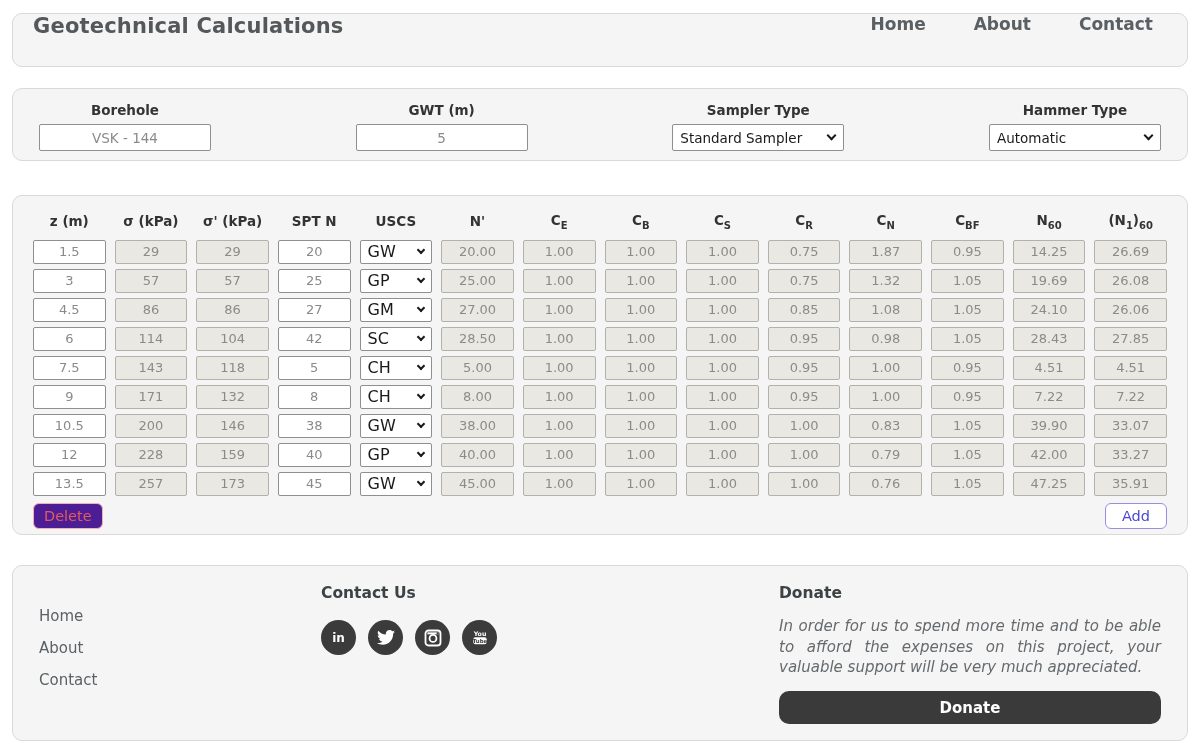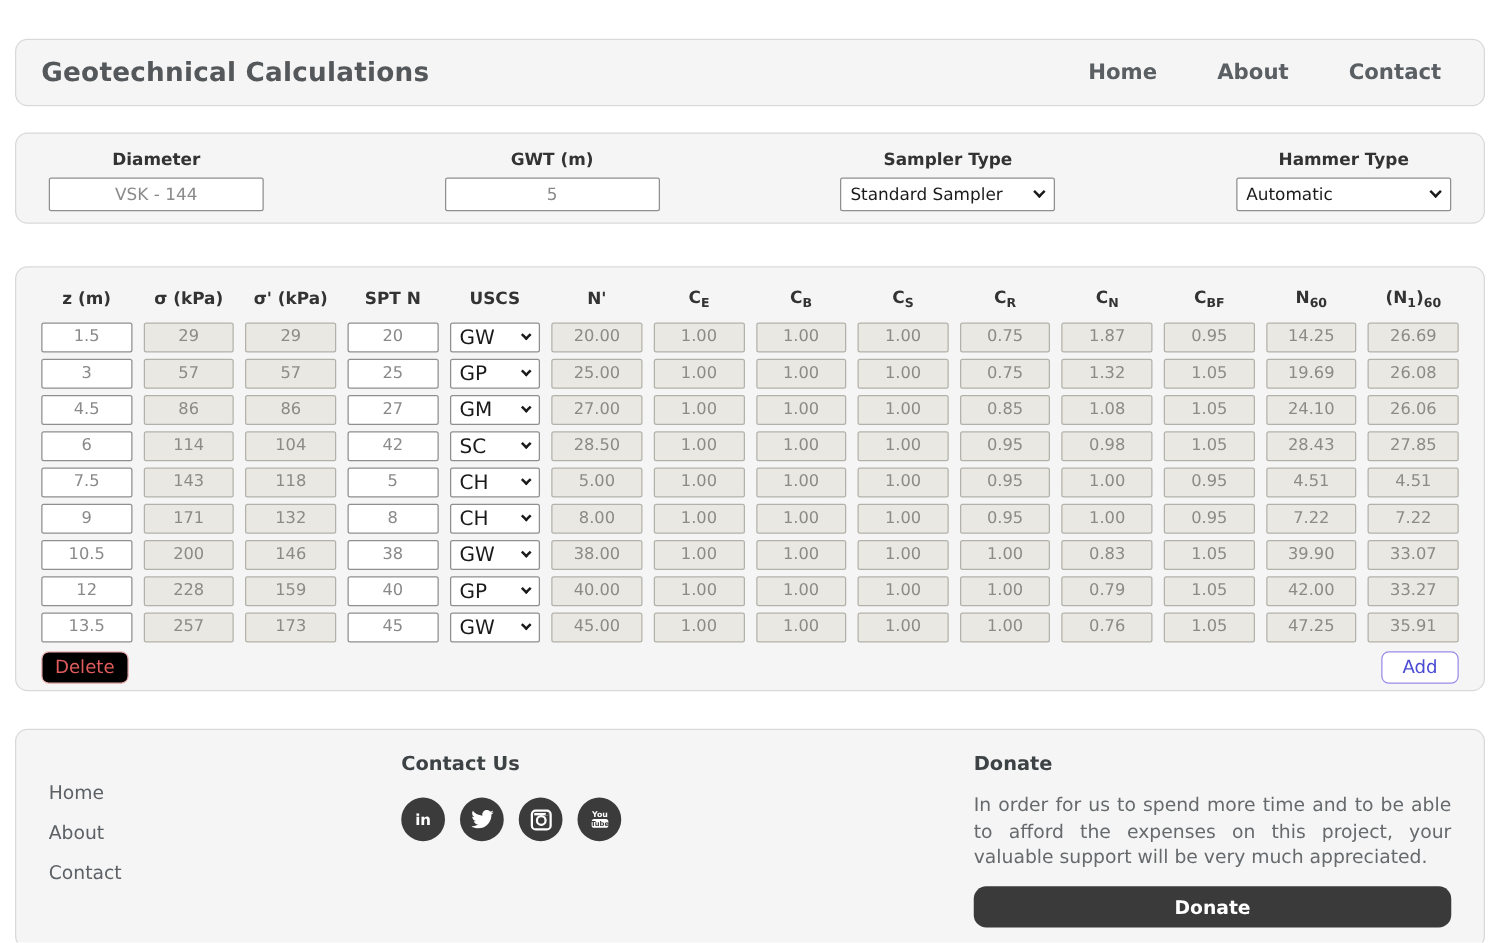--- a/index.html
+++ b/index.html
@@ -11,22 +11,22 @@
   }
   .panel {
     background:#f5f5f5;
     border:1px solid #d9d9d9;
     border-radius:10px;
     margin:0 12px;
   }
 
   
   .header {
-    margin-top:31px; height:54px;
-    display:flex; align-items:center; justify-content:space-between;
+    margin-top:13px; height:54px;
+    display:flex; align-items:flex-start; justify-content:space-between;
     padding:0 20px;
   }
   .header .title { font-size:21px; font-weight:bold; color:#54585b; letter-spacing:.2px; }
   .header nav { display:flex; gap:48px; padding-right:14px; }
   .header nav a {
     font-size:17px; font-weight:bold; color:#5a5f63; text-decoration:none; cursor:pointer;
   }
 
   
   .params {
@@ -72,21 +72,21 @@
     text-align:center; border-radius:2px; outline:none;
   }
   .grid input.editable { background:#fff; border:1px solid #8f8f8f; color:#8a8a8a; }
   .grid input.readonly { background:#e9e8e2; border:1px solid #b3b2aa; color:#8c8c86; }
   .grid .sel-wrap.cell { width:100%; }
   .grid .sel-wrap.cell select { height:24px; font-size:16px; padding:0 18px 0 7px; }
   .grid .sel-wrap.cell .chev { right:8px; width:6px; height:6px; margin-top:-5px; }
 
   .table-btns { display:flex; justify-content:space-between; margin-top:7px; }
   .btn-delete {
-    background:#000000; color:#e05c5c; border:1px solid #efb1b1; border-radius:6px;
+    background:#4c1d95; color:#e05c5c; border:1px solid #efb1b1; border-radius:6px;
     font-size:14.5px; font-family:inherit; padding:4px 10px; cursor:pointer;
   }
   .btn-add {
     background:#fff; color:#4a4ad2; border:1px solid #9b8ce8; border-radius:6px;
     font-size:14.5px; font-family:inherit; padding:4px 16px; cursor:pointer;
   }
 
   
   .footer {
     margin-top:30px; height:176px;
@@ -103,20 +103,21 @@
     width:35px; height:35px; border-radius:50%;
     background:#3b3b3b; color:#fff;
     display:flex; align-items:center; justify-content:center;
     cursor:pointer; flex:0 0 auto;
   }
   .social-circle svg { display:block; }
   .col-donate { flex:1; }
   .col-donate p {
     font-size:15px; color:#666a6d; line-height:1.38; text-align:justify;
     margin-top:2px;
+    font-style:italic;
   }
   .btn-donate {
     width:100%; height:33px; margin-top:13px;
     background:#3a3a3a; color:#fff; font-weight:bold; font-size:15px;
     font-family:inherit; border:none; border-radius:10px; cursor:pointer;
   }
 </style>
 </head>
 <body>
 
@@ -124,21 +125,21 @@
   <div class="title">Geotechnical Calculations</div>
   <nav>
     <a>Home</a>
     <a>About</a>
     <a>Contact</a>
   </nav>
 </div>
 
 <div class="panel params">
   <div class="param">
-    <label>Diameter</label>
+    <label>Borehole</label>
     <input value="VSK - 144" style="">
   </div>
   <div class="param">
     <label>GWT (m)</label>
     <input value="5" style="">
   </div>
   <div class="param">
     <label>Sampler Type</label>
     <div class="sel-wrap">
       <select>

